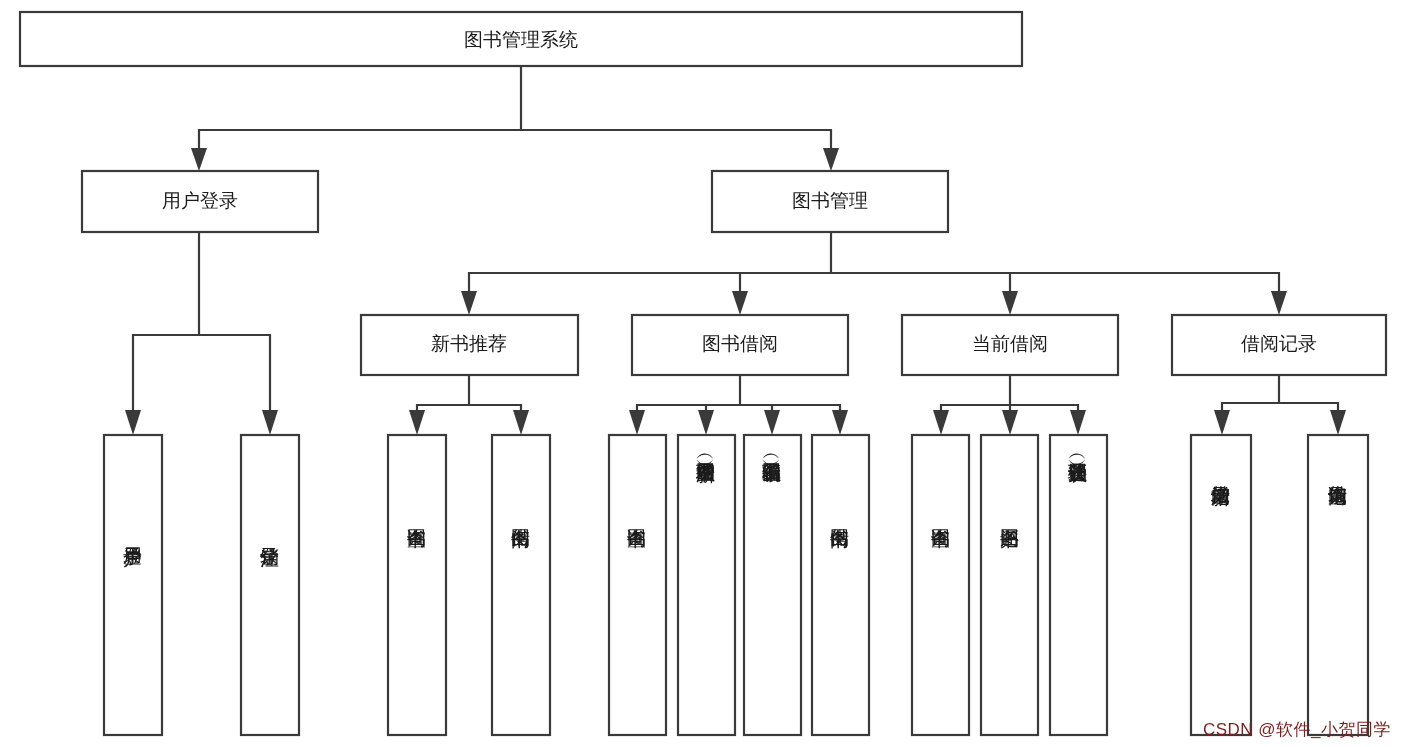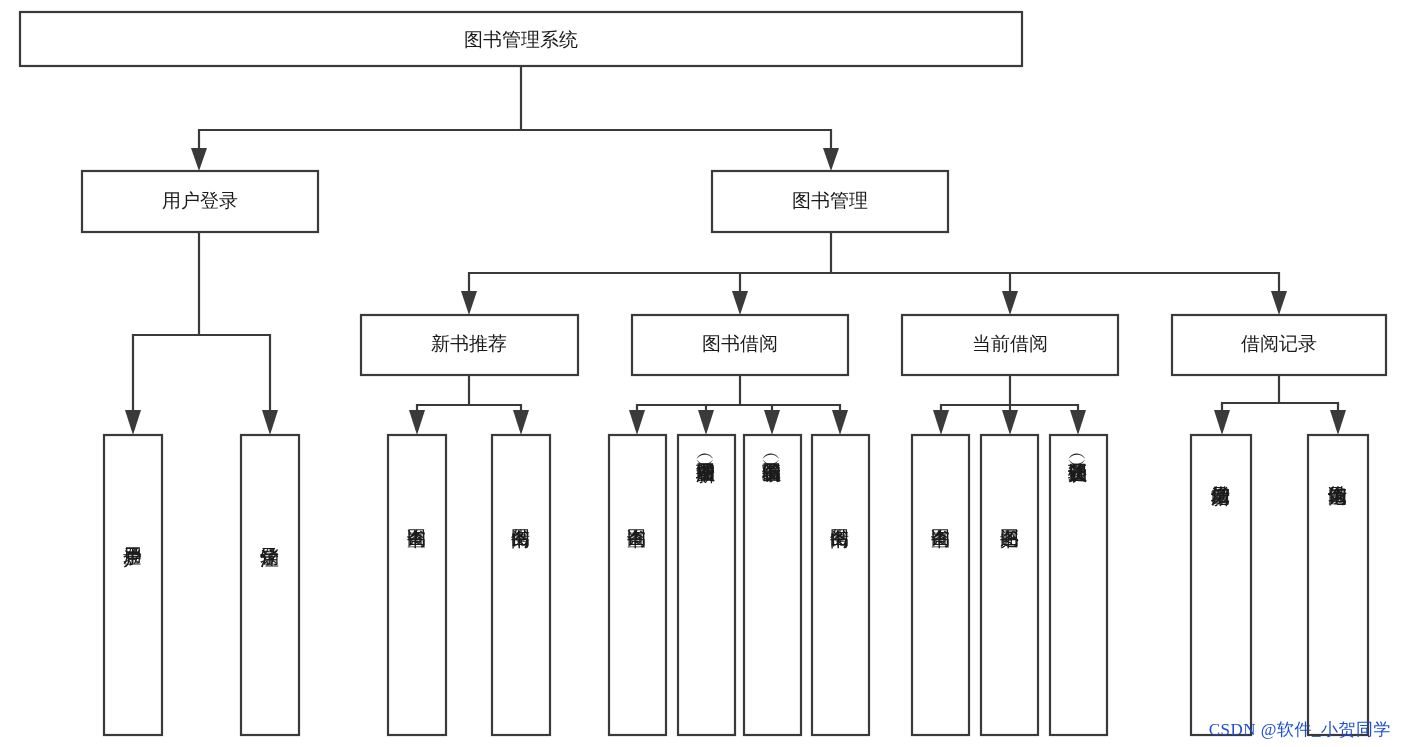--- a/index.html
+++ b/index.html
@@ -53,23 +53,23 @@
   .node-label-v {
     font-family: "Liberation Sans", "DejaVu Sans", sans-serif;
     font-size: 19px;
     fill: #1b1b1b;
     text-anchor: middle;
   }
   .watermark-text {
     position: absolute;
     right: 14px;
     bottom: 6px;
-    font-family: Liberation Serif, serif;
+    font-family: Liberation Sans, sans-serif;
     font-size: 17px;
-    color: #1d4ed8;
+    color: #7f1d1d;
     white-space: nowrap;
     letter-spacing: 0.5px;
     user-select: none;
   }
 </style>
 </head>
 <body>
 
 <div id="diagram-root">
 

